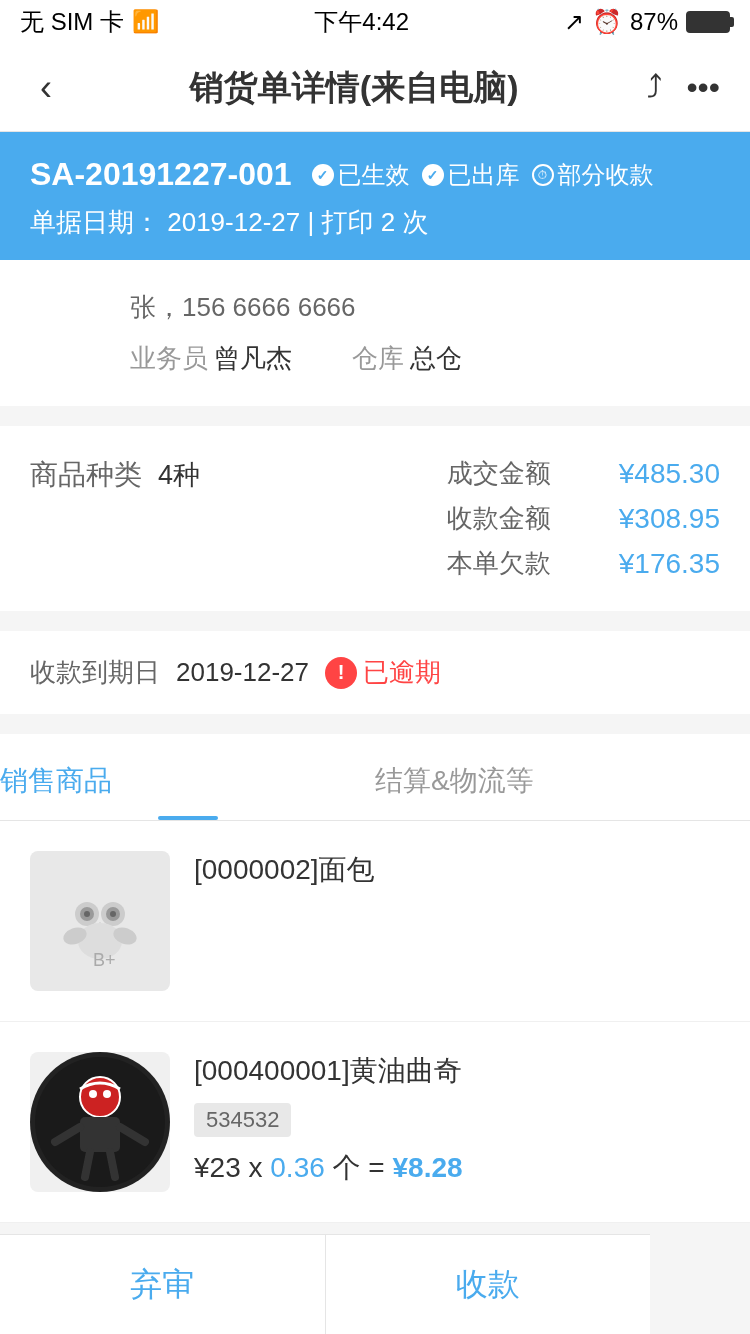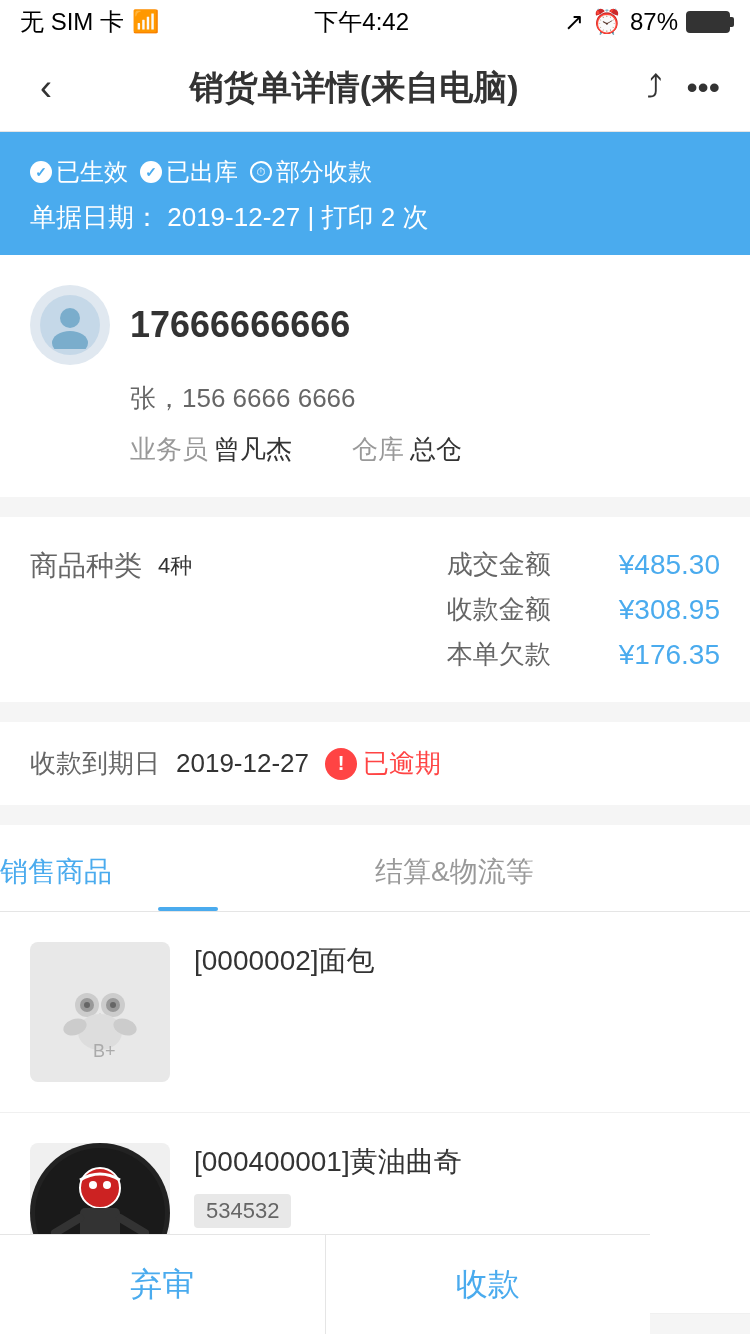--- a/index.html
+++ b/index.html
@@ -199,21 +199,21 @@
       justify-content: space-between;
       align-items: flex-start;
     }
     .stats-left {
       display: flex;
       align-items: center;
       gap: 16px;
       text-align: right;
     }
     .stats-label { font-size: 28px; color: #666; }
-    .stats-value { font-size: 22px; color: #333; font-weight: 500; }
+    .stats-value { font-size: 27px; color: #333; font-weight: 500; }
     .stats-right {
       display: flex;
       flex-direction: column;
       align-items: flex-end;
       gap: 10px;
     }
     .stat-row {
       display: flex;
       gap: 20px;
       align-items: center;
@@ -399,20 +399,21 @@
   <span class="nav-back">‹</span>
   <span class="nav-title">销货单详情(来自电脑)</span>
   <div class="nav-right">
     <span class="nav-icon">⤴</span>
     <span class="nav-icon">•••</span>
   </div>
 </div>
 
 <div class="header-banner">
   <div class="banner-row1">
+    <span class="order-id">SA-20191227-001</span>
     <div class="status-badges">
       <span class="badge">
         <span class="badge-check">✓</span>
         <span>已生效</span>
       </span>
       <span class="badge">
         <span class="badge-check">✓</span>
         <span>已出库</span>
       </span>
       <span class="badge">
@@ -424,31 +425,20 @@
   <div class="banner-row2">
     <span>单据日期：</span>
     <span>2019-12-27</span>
     <span>| 打印</span>
     <span>2</span>
     <span>次</span>
   </div>
 </div>
 
 <div class="customer-section">
-  <div class="customer-row">
-    <div class="avatar">
-      <div class="avatar-icon">
-        <svg width="48" height="48" viewBox="0 0 48 48" fill="none">
-          <circle cx="24" cy="17" r="10" fill="#7aadcc"></circle>
-          <ellipse cx="24" cy="42" rx="18" ry="12" fill="#7aadcc"></ellipse>
-        </svg>
-      </div>
-    </div>
-    <span class="customer-name">17666666666</span>
-  </div>
   <div class="customer-info">张，156 6666 6666</div>
   <div class="customer-meta">
     <div class="meta-item">
       <span class="meta-label">业务员</span>
       <span class="meta-value">曾凡杰</span>
     </div>
     <div class="meta-item">
       <span class="meta-label">仓库</span>
       <span class="meta-value">总仓</span>
     </div>

